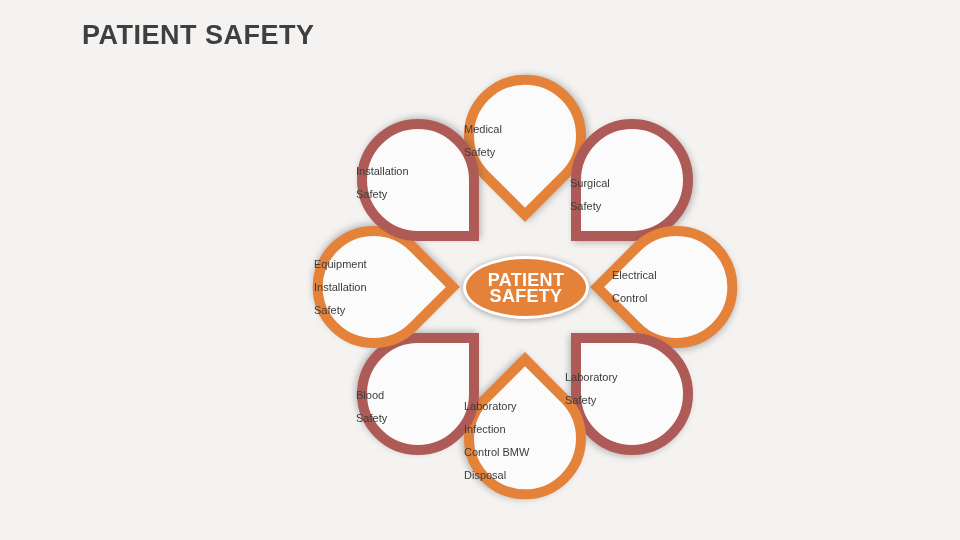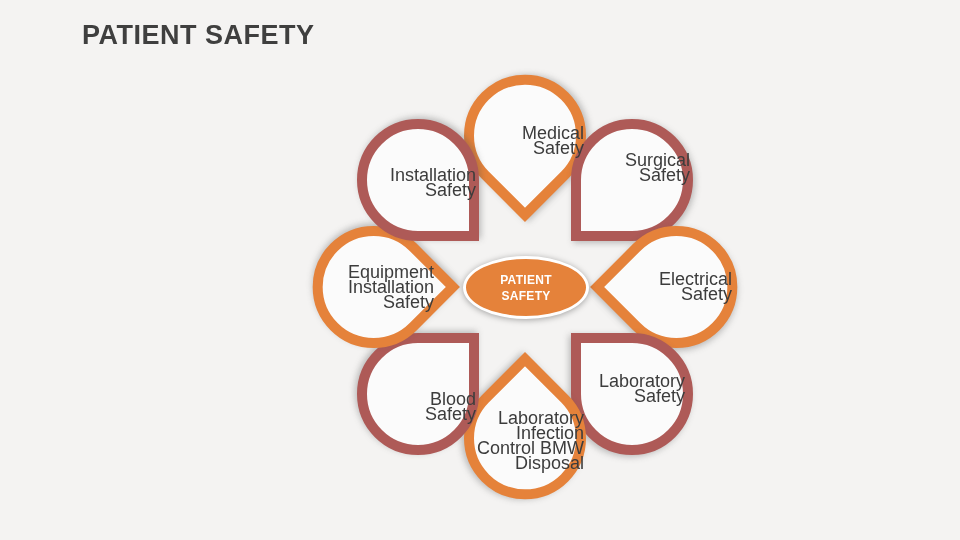--- a/index.html
+++ b/index.html
@@ -59,28 +59,28 @@
   .p-b   { transform: rotate(135deg) translate(46px, -46px); z-index: 5; }
   .p-bl  { transform: rotate(180deg) translate(46px, -46px); z-index: 6; }
   .p-l   { transform: rotate(225deg) translate(46px, -46px); z-index: 7; }
   .p-tl  { transform: rotate(270deg) translate(46px, -46px); z-index: 8; }
 
   .petal-label {
     position: absolute;
     z-index: 20;
     width: 120px;
     transform: translate(-50%, -50%);
-    text-align: right;
-    font-size: 18px;
-    line-height: 15px;
+    text-align: left;
+    font-size: 11px;
+    line-height: 23px;
     color: var(--label-text, #3C3C3C);
     white-space: pre-line;
   }
   .lbl-top { left: 480px; top: 141px; }
-  .lbl-tr  { left: 586px; top: 168px; }
+  .lbl-tr  { left: 586px; top: 195px; }
   .lbl-r   { left: 628px; top: 287px; }
   .lbl-br  { left: 581px; top: 389px; }
   .lbl-b   { left: 480px; top: 441px; }
   .lbl-bl  { left: 372px; top: 407px; }
   .lbl-l   { left: 330px; top: 287px; }
   .lbl-tl  { left: 372px; top: 183px; }
 
   .center-badge {
     position: absolute;
     z-index: 15;
@@ -93,21 +93,21 @@
     border: 3px solid #FFFFFF;
     border-radius: 50%;
     box-shadow: 0 1px 6px rgba(0, 0, 0, 0.35);
     display: flex;
     align-items: center;
     justify-content: center;
   }
   .center-badge .center-text {
     color: var(--center-text, #FFFFFF);
     font-weight: bold;
-    font-size: 12px;
+    font-size: 18px;
     line-height: 16px;
     letter-spacing: 0.3px;
     text-align: center;
     white-space: pre-line;
   }
 </style>
 </head>
 <body>
 
 <div class="slide">
@@ -128,21 +128,21 @@
     <div class="center-badge" style="background: rgb(229, 130, 58);">
       <span class="center-text">PATIENT
 SAFETY</span>
     </div>
 
     <div class="petal-label lbl-top">Medical
 Safety</div>
     <div class="petal-label lbl-tr">Surgical
 Safety</div>
     <div class="petal-label lbl-r">Electrical
-Safety</div>
+Control</div>
     <div class="petal-label lbl-br">Laboratory
 Safety</div>
     <div class="petal-label lbl-b">Laboratory
 Infection
 Control BMW
 Disposal</div>
     <div class="petal-label lbl-bl">Blood
 Safety</div>
     <div class="petal-label lbl-l">Equipment
 Installation

